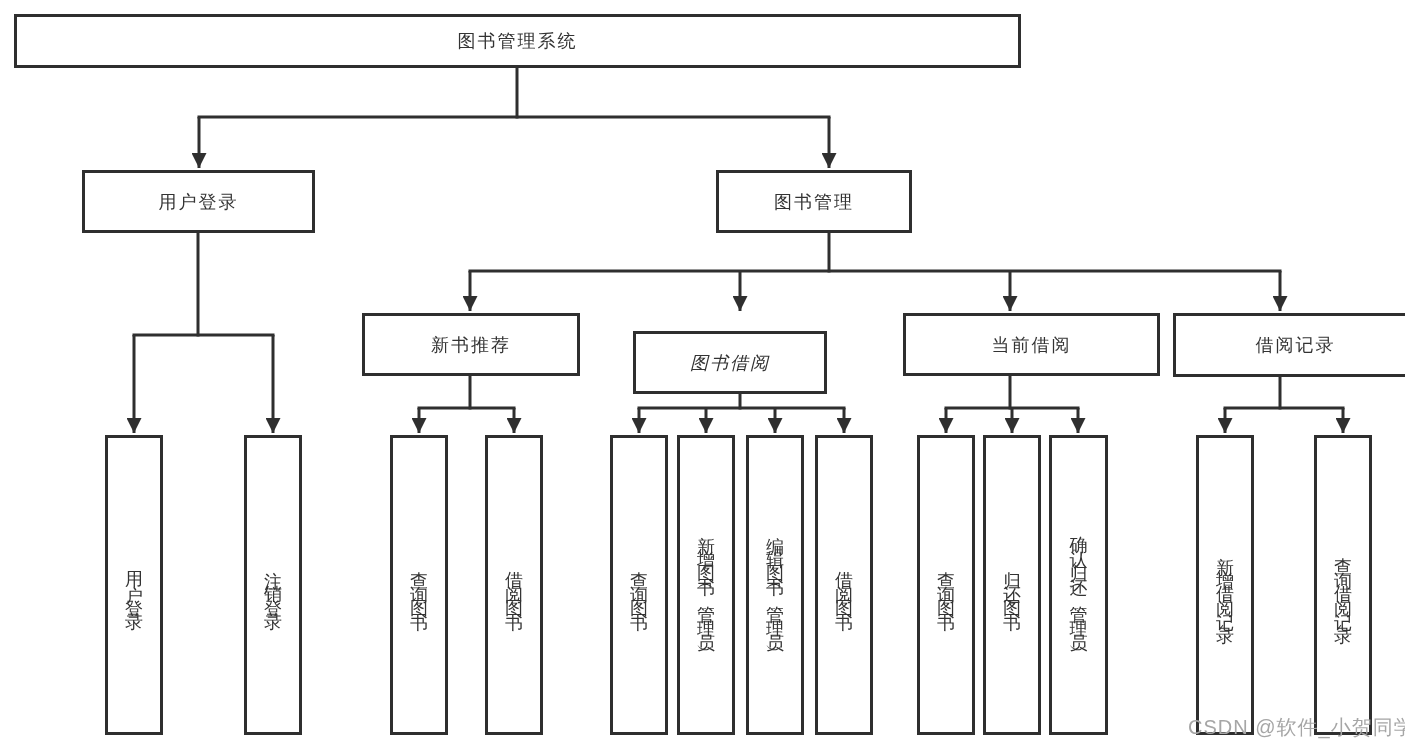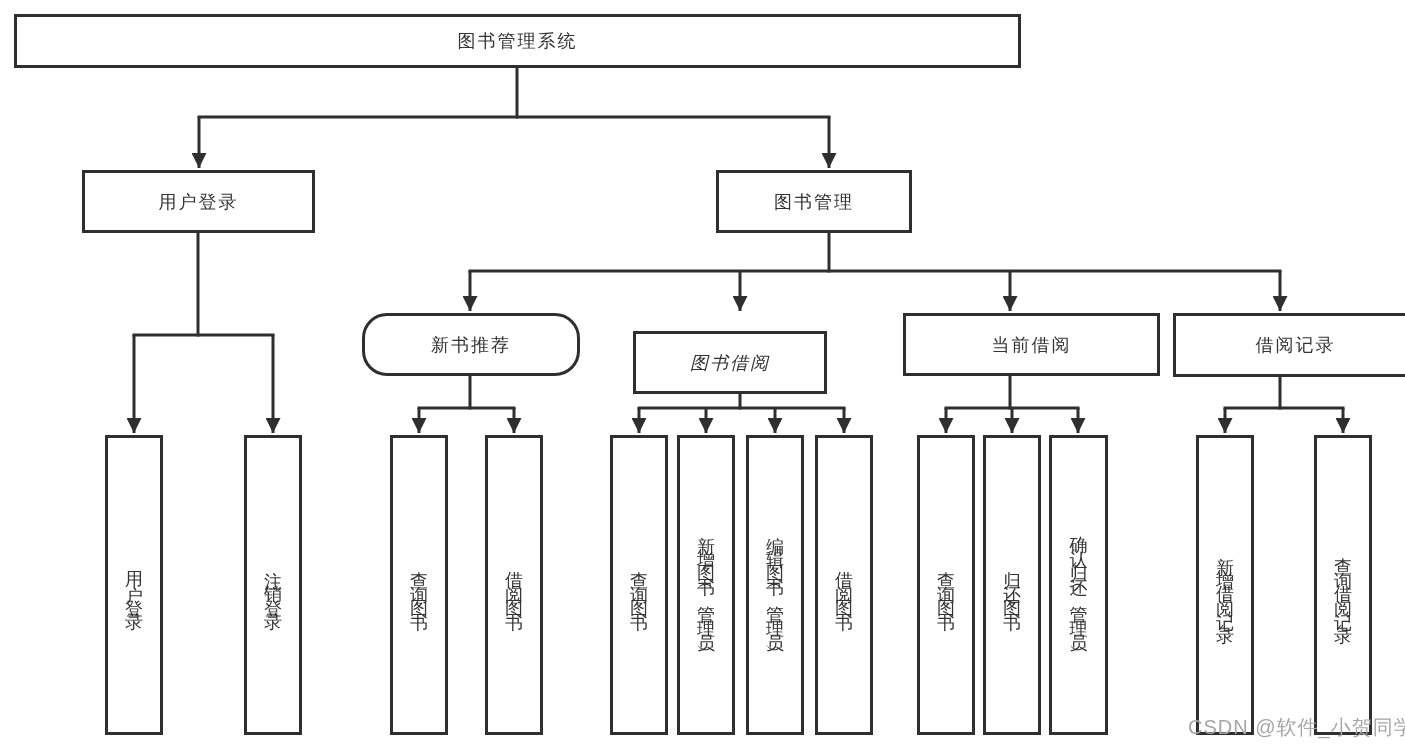--- a/index.html
+++ b/index.html
@@ -109,21 +109,21 @@
     <span>图书管理系统</span>
   </div>
 
   <div class="node" style="left:82px;top:170px;width:233px;height:63px;">
     <span>用户登录</span>
   </div>
   <div class="node" style="left:685px;top:170px;width:196px;height:63px;margin-left:31px;">
     <span>图书管理</span>
   </div>
 
-  <div class="node" style="left:362px;top:313px;width:218px;height:63px;border-radius:25px;">
+  <div class="node" style="left:362px;top:313px;width:218px;height:63px;">
     <span>新书推荐</span>
   </div>
   <div class="node" style="left:633px;top:331px;width:194px;height:63px;font-style:italic;">
     <span>图书借阅</span>
   </div>
   <div class="node" style="left:903px;top:313px;width:257px;height:63px;">
     <span>当前借阅</span>
   </div>
   <div class="node" style="left:1173px;top:313px;width:245px;height:64px;">
     <span>借阅记录</span>

